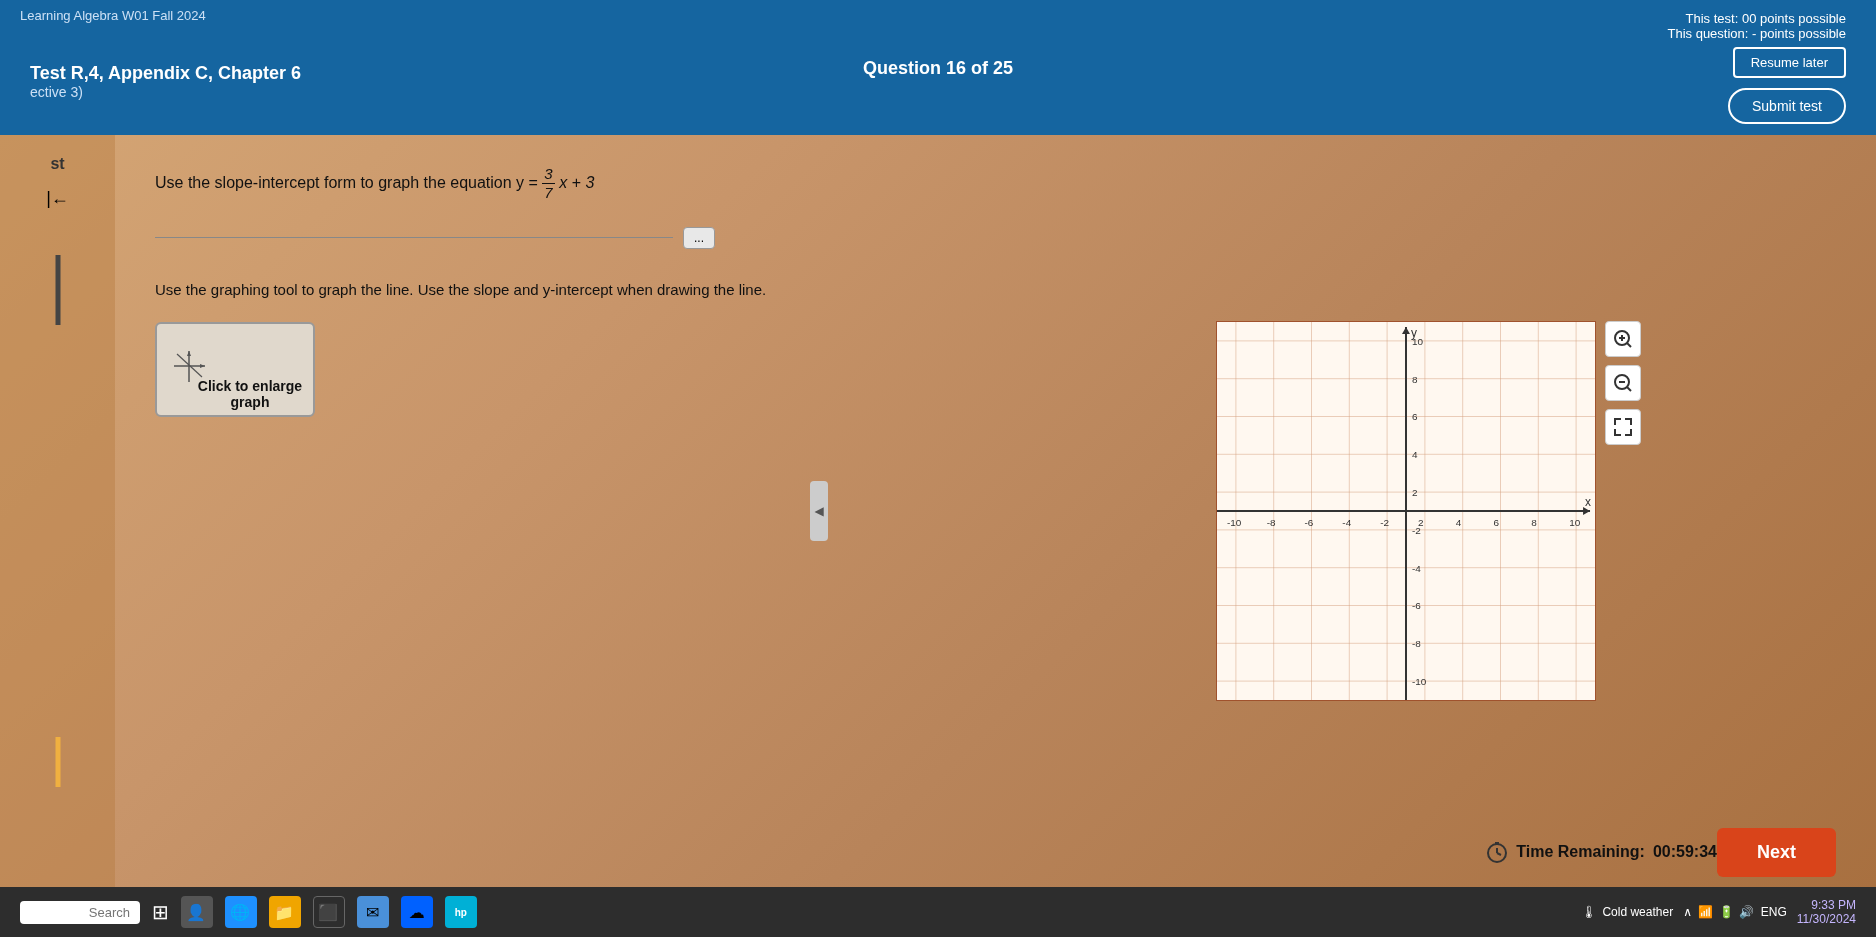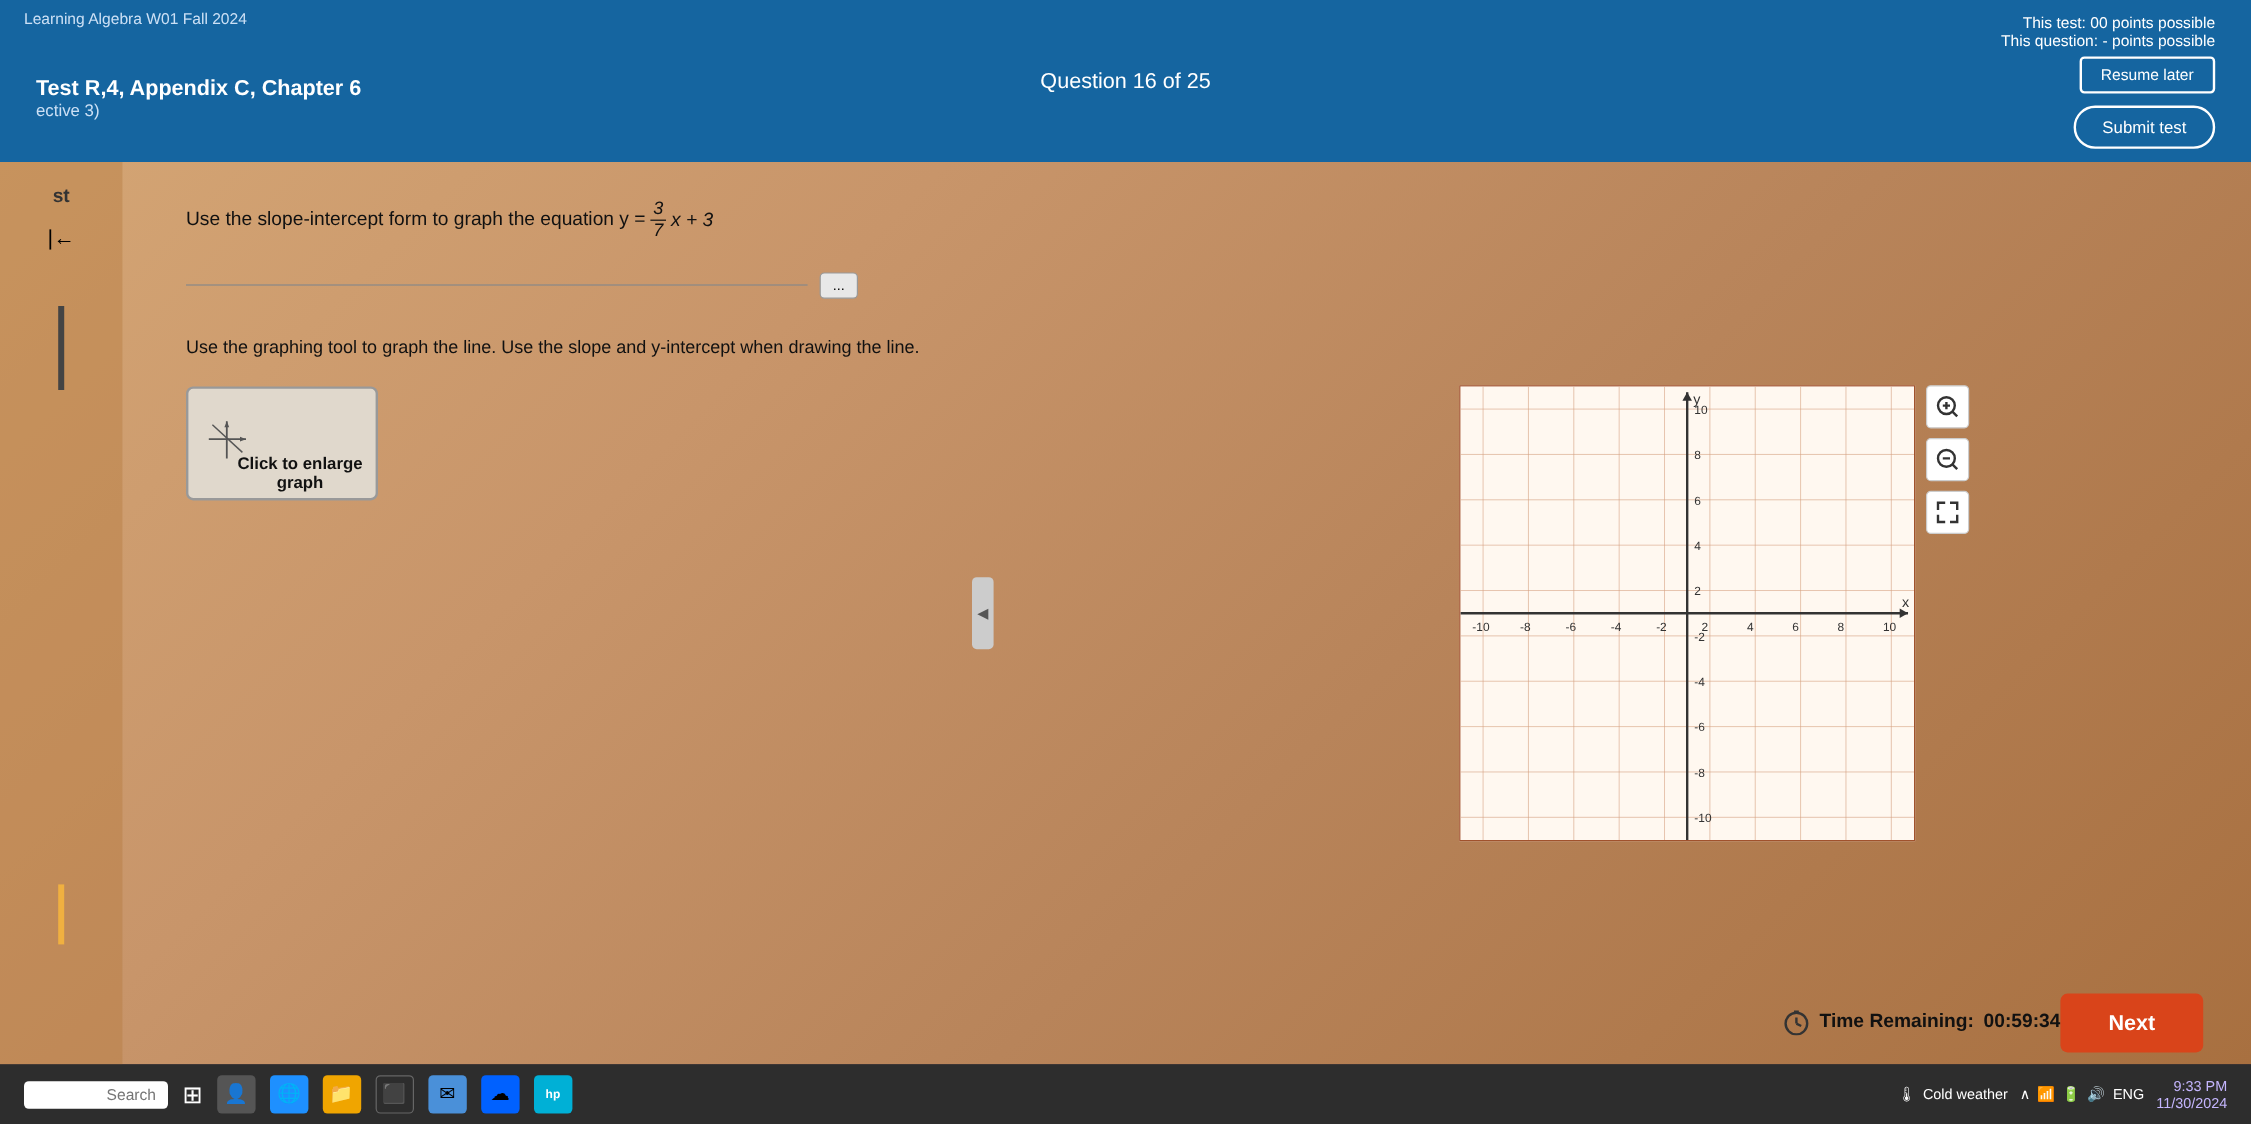--- a/index.html
+++ b/index.html
@@ -45,21 +45,21 @@
     .header-section {
       font-size: 14px;
       color: #cce0f5;
     }
     .header-center {
       position: absolute;
       left: 50%;
       transform: translateX(-50%);
       color: white;
       font-size: 18px;
-      font-weight: normal;
+      font-weight: bold;
       top: 50%;
       transform: translate(-50%, -50%);
     }
     .header-right {
       display: flex;
       flex-direction: column;
       align-items: flex-end;
       gap: 6px;
     }
     .header-points {
@@ -365,21 +365,21 @@
         <span>- points possible</span>
       </div>
     </div>
     <button class="resume-btn">Resume later</button>
     <button class="submit-btn">Submit test</button>
   </div>
 </div>
 
 <div class="main-content">
 
-  <div style="position:absolute;left:0;top:0;width:102px;height:100%;background:rgba(180,120,60,0.4);display:flex;flex-direction:column;align-items:center;">
+  <div style="position:absolute;left:0;top:0;width:115px;height:100%;background:rgba(180,120,60,0.4);display:flex;flex-direction:column;align-items:center;">
     <div style="margin-top:20px;font-size:16px;font-weight:bold;color:#333;">st</div>
     <div style="margin-top:15px;cursor:pointer;font-size:18px;">|←</div>
 
     <div style="position:absolute;left:50%;top:120px;width:5px;height:70px;background:#444;transform:translateX(-50%);"></div>
     <div style="position:absolute;left:50%;bottom:100px;width:5px;height:50px;background:#f0b040;transform:translateX(-50%);"></div>
   </div>
 
   <div class="left-panel" style="margin-left:115px;">
 
     <div class="question-header">

